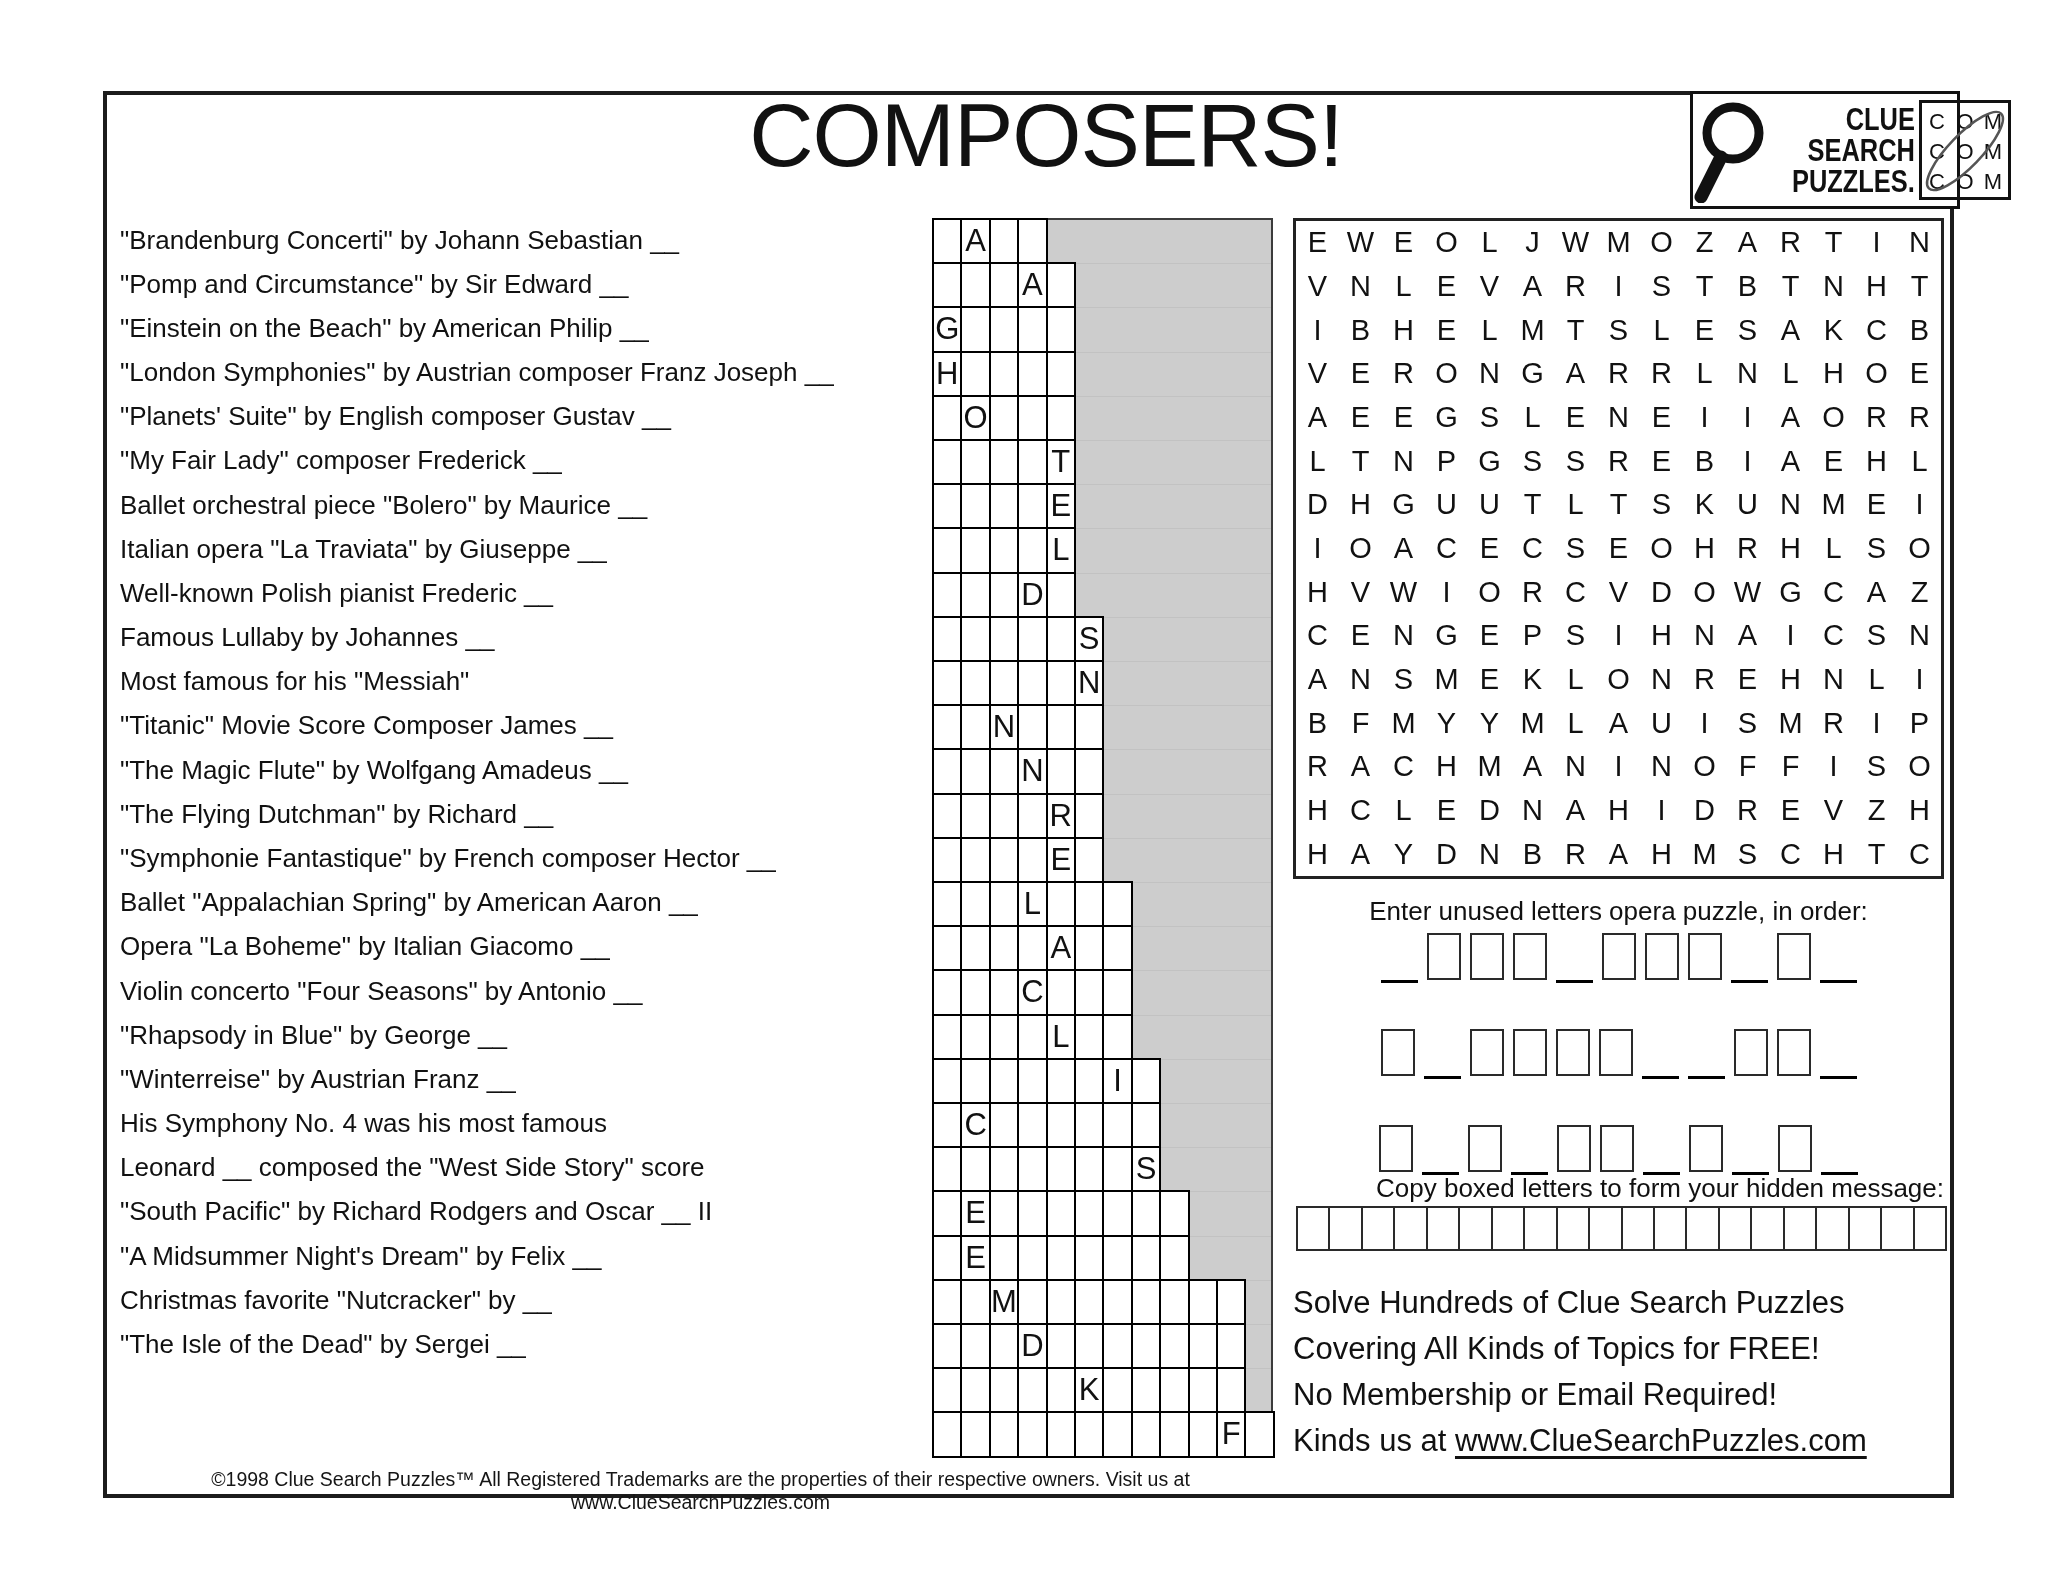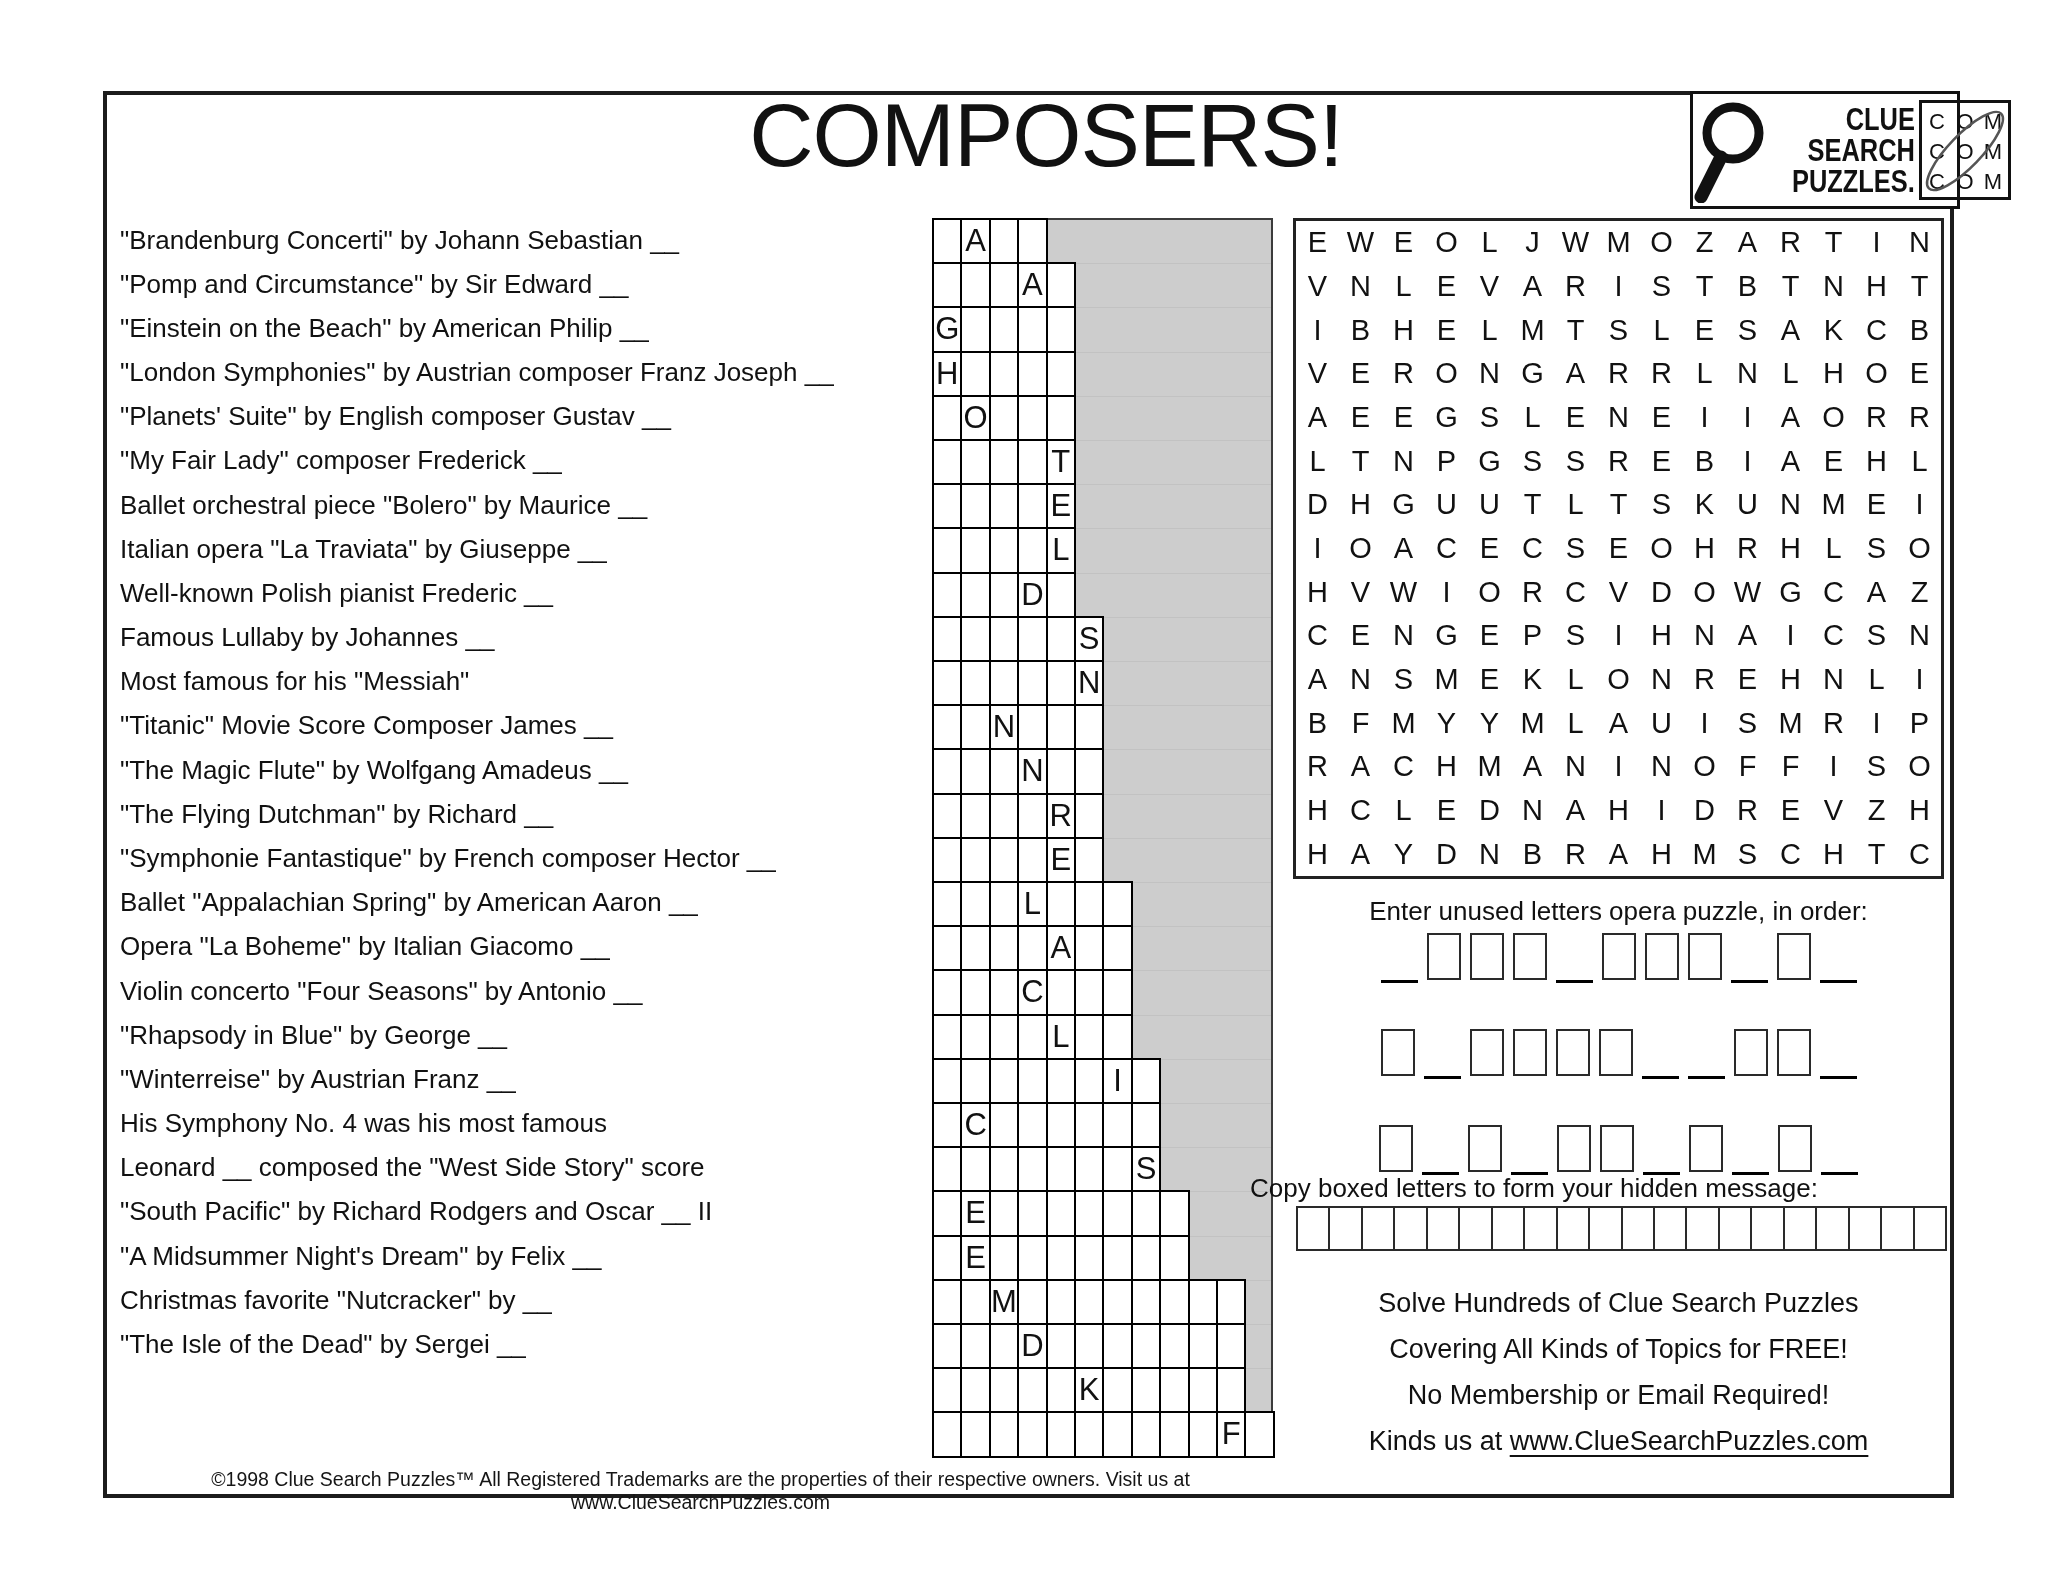--- a/index.html
+++ b/index.html
@@ -23,26 +23,26 @@
   .wordsearch{position:absolute;left:1293px;top:218px;width:651px;height:661px;border:3px solid #222;box-sizing:border-box;
               display:grid;grid-template-rows:repeat(15,1fr);}
   .ws-row{display:grid;grid-template-columns:repeat(15,1fr);}
   .ws-cell{display:flex;align-items:center;justify-content:center;font-size:29px;}
   
   .unused-title{position:absolute;left:1293px;top:896px;width:651px;text-align:center;font-size:26px;}
   .unused-lines{position:absolute;left:1293px;top:933px;width:651px;}
   .slot-line{display:flex;justify-content:center;align-items:flex-start;gap:9px;height:52px;margin-bottom:44px;}
   .slot-box{width:34px;height:47px;border:2.5px solid #2a2a2a;box-sizing:border-box;background:#fff;}
   .slot-blank{width:37px;height:50px;border-bottom:3.5px solid #000;box-sizing:border-box;}
-  .copy-label{position:absolute;left:1250px;top:1173px;width:651px;text-align:left;font-size:26px;}
+  .copy-label{position:absolute;left:1293px;top:1173px;width:651px;text-align:right;font-size:26px;}
   .strip{position:absolute;left:1296px;top:1206px;width:651px;height:45px;border:2.5px solid #2a2a2a;box-sizing:border-box;display:flex;}
   .strip-cell{flex:1 1 0;border-right:2px solid #2a2a2a;}
   .strip-cell:last-child{border-right:none;}
   
-  .promo{position:absolute;left:1293px;top:1280px;width:651px;text-align:center;font-size:27px;line-height:46px;}
+  .promo{position:absolute;left:1293px;top:1280px;width:651px;font-size:31px;line-height:46px;}
   .promo-link{text-decoration:underline;text-underline-offset:5px;}
   .footer{position:absolute;left:113px;top:1468px;width:1175px;text-align:center;font-size:19.5px;color:#151515;}
 </style>
 </head>
 <body>
 
 <div class="page-border"></div>
 
 <div class="title">COMPOSERS!</div>
 

